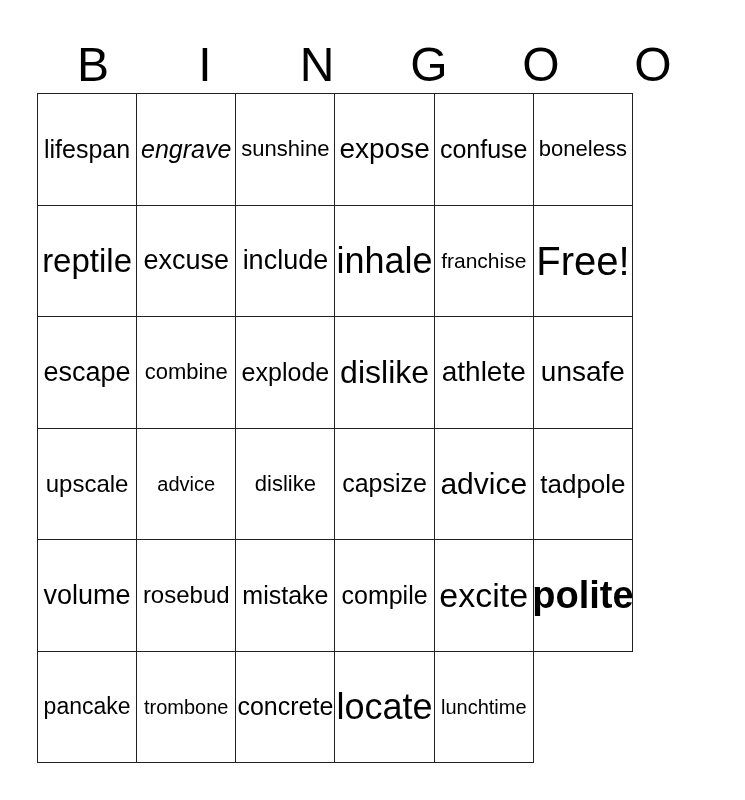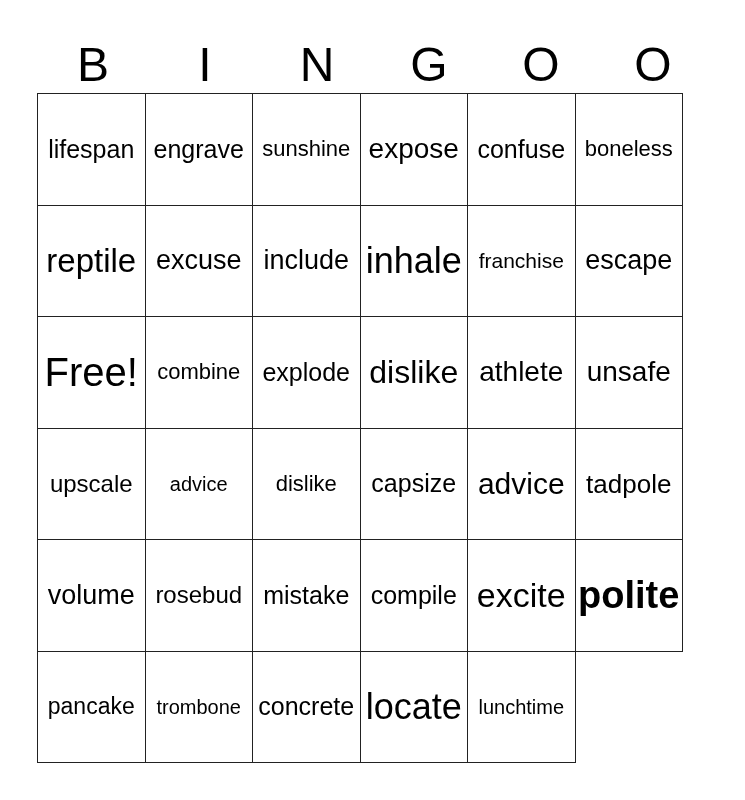--- a/index.html
+++ b/index.html
@@ -2,53 +2,53 @@
 <html><head>
   <meta charset="utf-8">
   <style>
     html, body { margin: 0; padding: 0; background: #ffffff; }
     body { width: 745px; height: 800px; position: relative; overflow: hidden;
            font-family: "Liberation Sans", sans-serif; color: #000; }
     .header { position: absolute; left: 37px; top: 36px; width: 672px; height: 57px;
               display: grid; grid-template-columns: repeat(6, 112px); }
     .header .letter { display: flex; align-items: center; justify-content: center;
                       font-size: 48px; line-height: 1; }
-    .board { position: absolute; left: 37px; top: 93px; width: 646px; height: 670px;
+    .board { position: absolute; left: 37px; top: 93px; width: 596px; height: 670px;
              display: grid; grid-template-columns: repeat(6, 1fr); grid-template-rows: repeat(6, 1fr);
              border-left: 1px solid #222; border-top: 1px solid #222; box-sizing: border-box; }
     .cell { border-right: 1px solid #222; border-bottom: 1px solid #222;
             display: flex; align-items: center; justify-content: center;
             text-align: center; white-space: nowrap; overflow: hidden; line-height: 1; }
   </style>
 </head>
 <body>
 
 <div class="header">
   <div class="letter">B</div>
   <div class="letter">I</div>
   <div class="letter">N</div>
   <div class="letter">G</div>
   <div class="letter">O</div>
   <div class="letter">O</div>
 </div>
 
 <div class="board" id="board">
     <div class="cell" style="font-size: 25px;">lifespan</div>
-    <div class="cell" style="font-size: 25px;">engrave</div>
+    <div class="cell" style="font-size: 25px; font-style: italic;">engrave</div>
     <div class="cell" style="font-size: 22px;">sunshine</div>
     <div class="cell" style="font-size: 28px;">expose</div>
     <div class="cell" style="font-size: 25px;">confuse</div>
     <div class="cell" style="font-size: 22px;">boneless</div>
     <div class="cell" style="font-size: 33px;">reptile</div>
     <div class="cell" style="font-size: 27px;">excuse</div>
     <div class="cell" style="font-size: 27px;">include</div>
     <div class="cell" style="font-size: 36px;">inhale</div>
     <div class="cell" style="font-size: 21px;">franchise</div>
+    <div class="cell" style="font-size: 40px;">Free!</div>
     <div class="cell" style="font-size: 27px;">escape</div>
-    <div class="cell" style="font-size: 40px;">Free!</div>
     <div class="cell" style="font-size: 22px;">combine</div>
     <div class="cell" style="font-size: 25px;">explode</div>
     <div class="cell" style="font-size: 32px;">dislike</div>
     <div class="cell" style="font-size: 28px;">athlete</div>
     <div class="cell" style="font-size: 28px;">unsafe</div>
     <div class="cell" style="font-size: 24px;">upscale</div>
     <div class="cell" style="font-size: 20px;">advice</div>
     <div class="cell" style="font-size: 22px;">dislike</div>
     <div class="cell" style="font-size: 25px;">capsize</div>
     <div class="cell" style="font-size: 30px;">advice</div>

